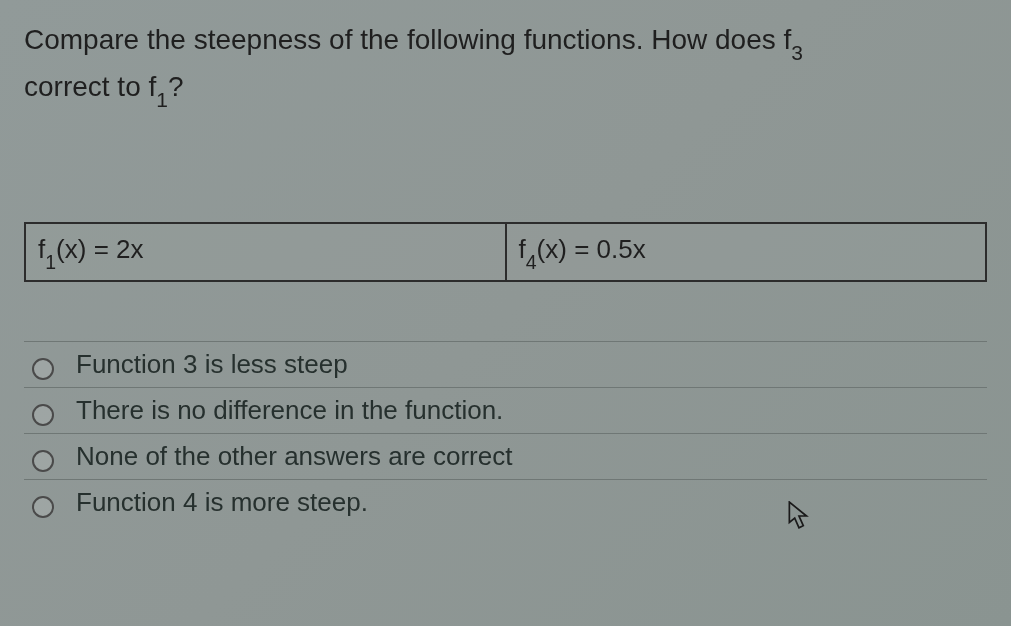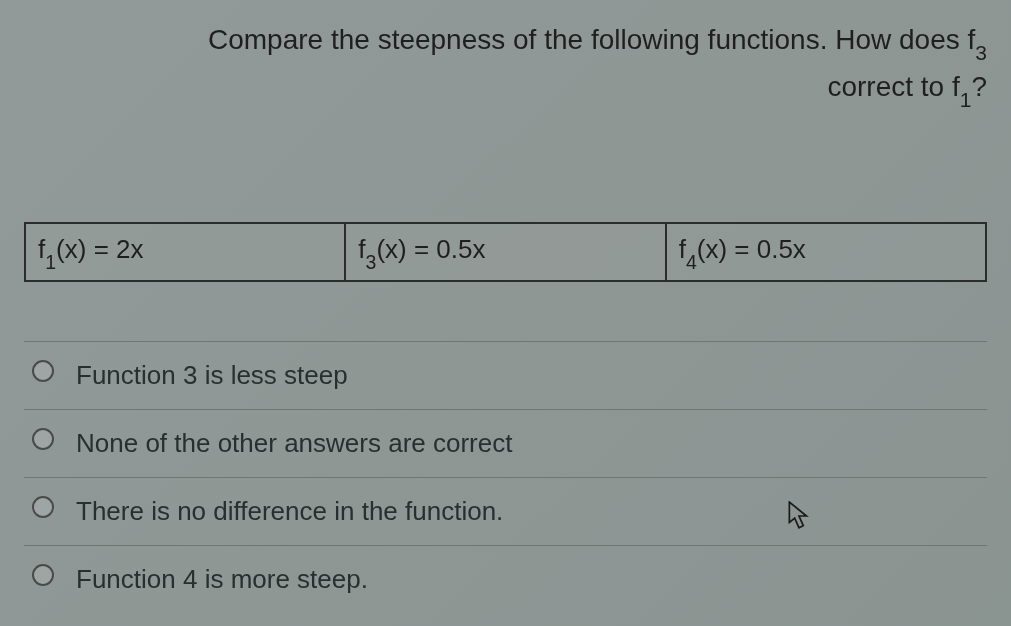--- a/index.html
+++ b/index.html
@@ -15,21 +15,20 @@
     padding: 18px 24px;
     color: #1a1a1a;
     position: relative;
     overflow: hidden;
   }
   .question-text {
     font-size: 28px;
     line-height: 1.6;
     color: #1f1f1f;
     margin-bottom: 110px;
-    text-align: right;
   }
   .sub {
     font-size: 0.75em;
     vertical-align: sub;
     position: relative;
     top: 4px;
   }
   .func-table {
     display: flex;
     width: 100%;
@@ -47,22 +46,22 @@
   .func-cell:last-child {
     border-right: none;
     border-radius: 25px;
   }
   .options {
     display: flex;
     flex-direction: column;
   }
   .option-row {
     display: flex;
-    align-items: flex-start;
-    padding: 18px 8px;
+    align-items: flex-end;
+    padding: 7px 8px;
     border-bottom: 1px solid #6f7775;
     font-size: 26px;
     color: #26302e;
     cursor: pointer;
   }
   .option-row:first-child {
     border-top: 1px solid #6f7775;
   }
   .radio {
     width: 22px;
@@ -89,39 +88,36 @@
   <span>Compare the steepness of the following functions.  How does f</span><span class="sub">3</span>
   <br>
   <span>correct to f</span><span class="sub">1</span><span>?</span>
 </div>
 
 <div class="func-table">
   <div class="func-cell">
     <span>f</span><span class="sub">1</span><span>(x) = 2x</span>
   </div>
   <div class="func-cell">
-    <span>f</span><span class="sub">3</span><span>(x) = 0.5x</span>
-  </div>
-  <div class="func-cell">
     <span>f</span><span class="sub">4</span><span>(x) = 0.5x</span>
   </div>
 </div>
 
 <div class="options">
   <div class="option-row">
     <span class="radio"></span>
     <span>Function 3 is less steep</span>
   </div>
   <div class="option-row">
     <span class="radio"></span>
-    <span>None of the other answers are correct</span>
+    <span>There is no difference in the function.</span>
   </div>
   <div class="option-row">
     <span class="radio"></span>
-    <span>There is no difference in the function.</span>
+    <span>None of the other answers are correct</span>
   </div>
   <div class="option-row" style="border-bottom:none;">
     <span class="radio"></span>
     <span>Function 4 is more steep.</span>
   </div>
 </div>
 
 <svg class="cursor" viewBox="0 0 20 28">
   <path d="M1 1 L1 20 L6 16 L10 25 L14 23 L10 14 L17 14 Z" fill="none" stroke="#1a1a1a" stroke-width="1.6"></path>
 </svg>

